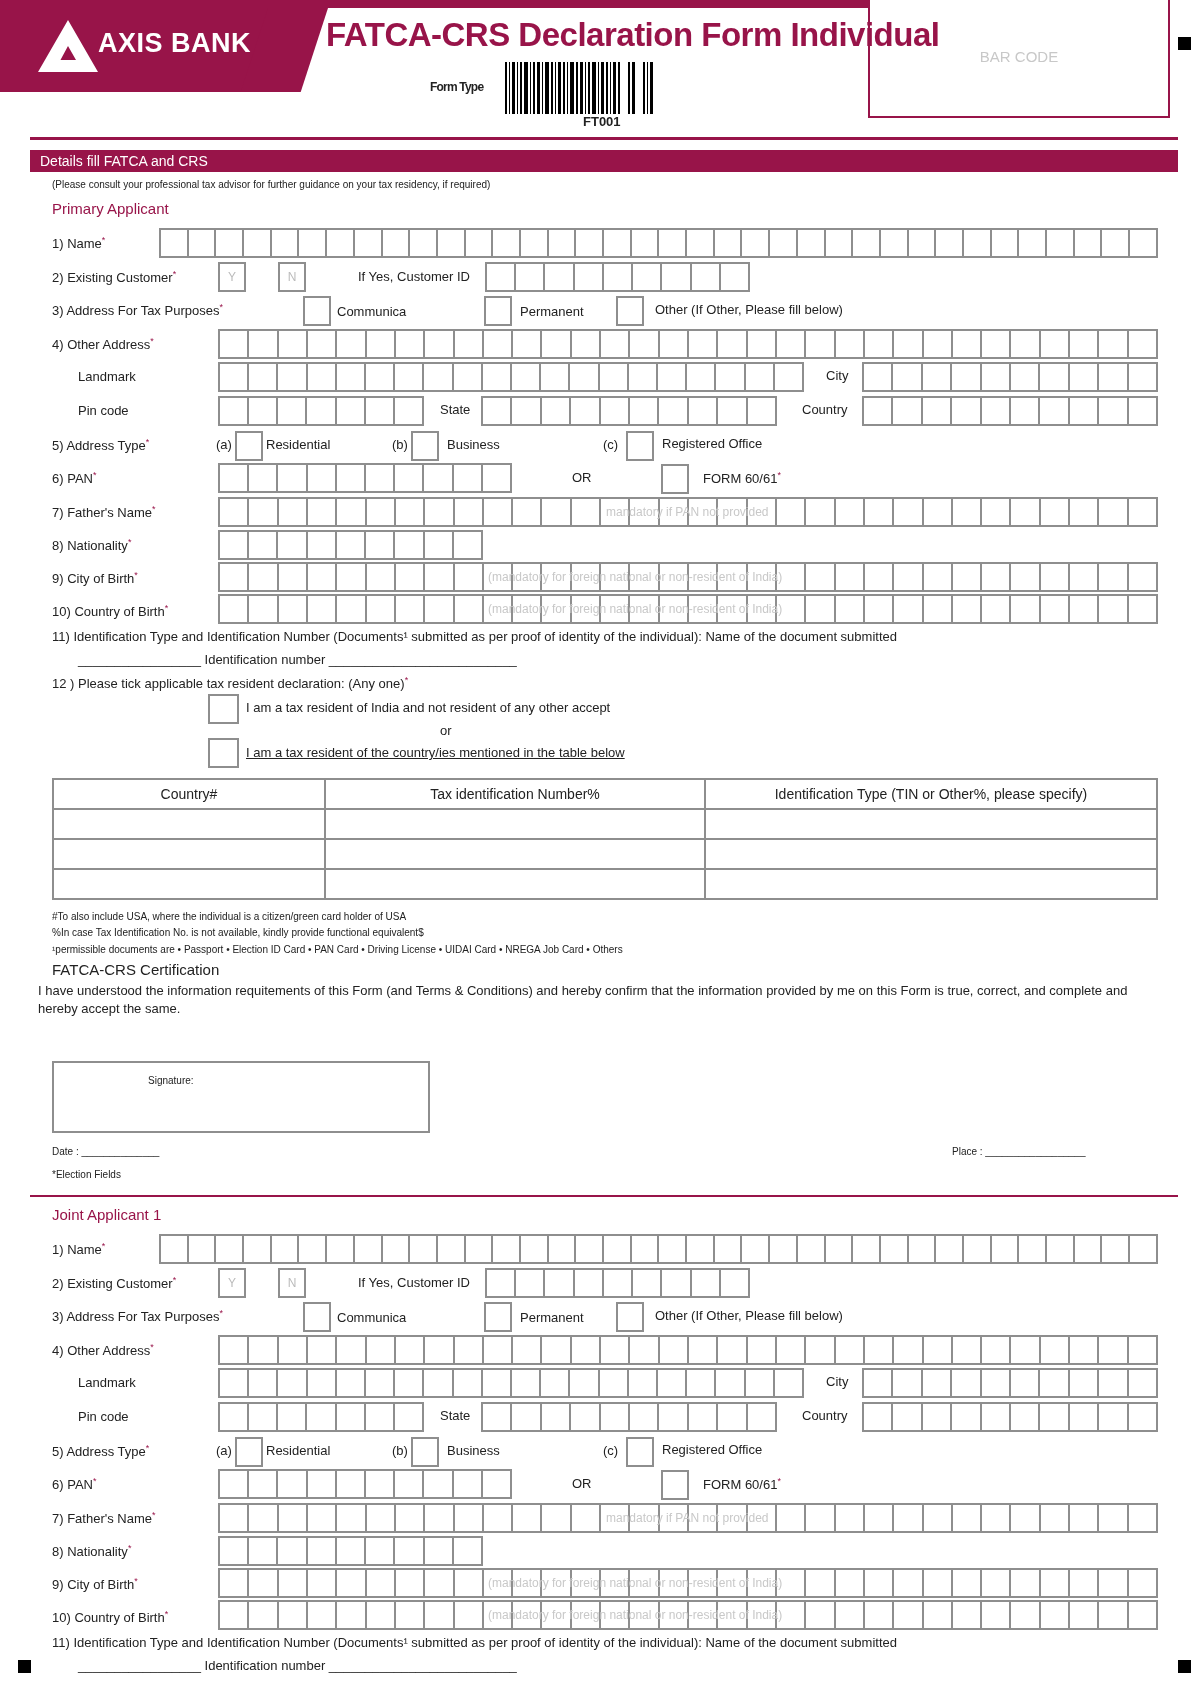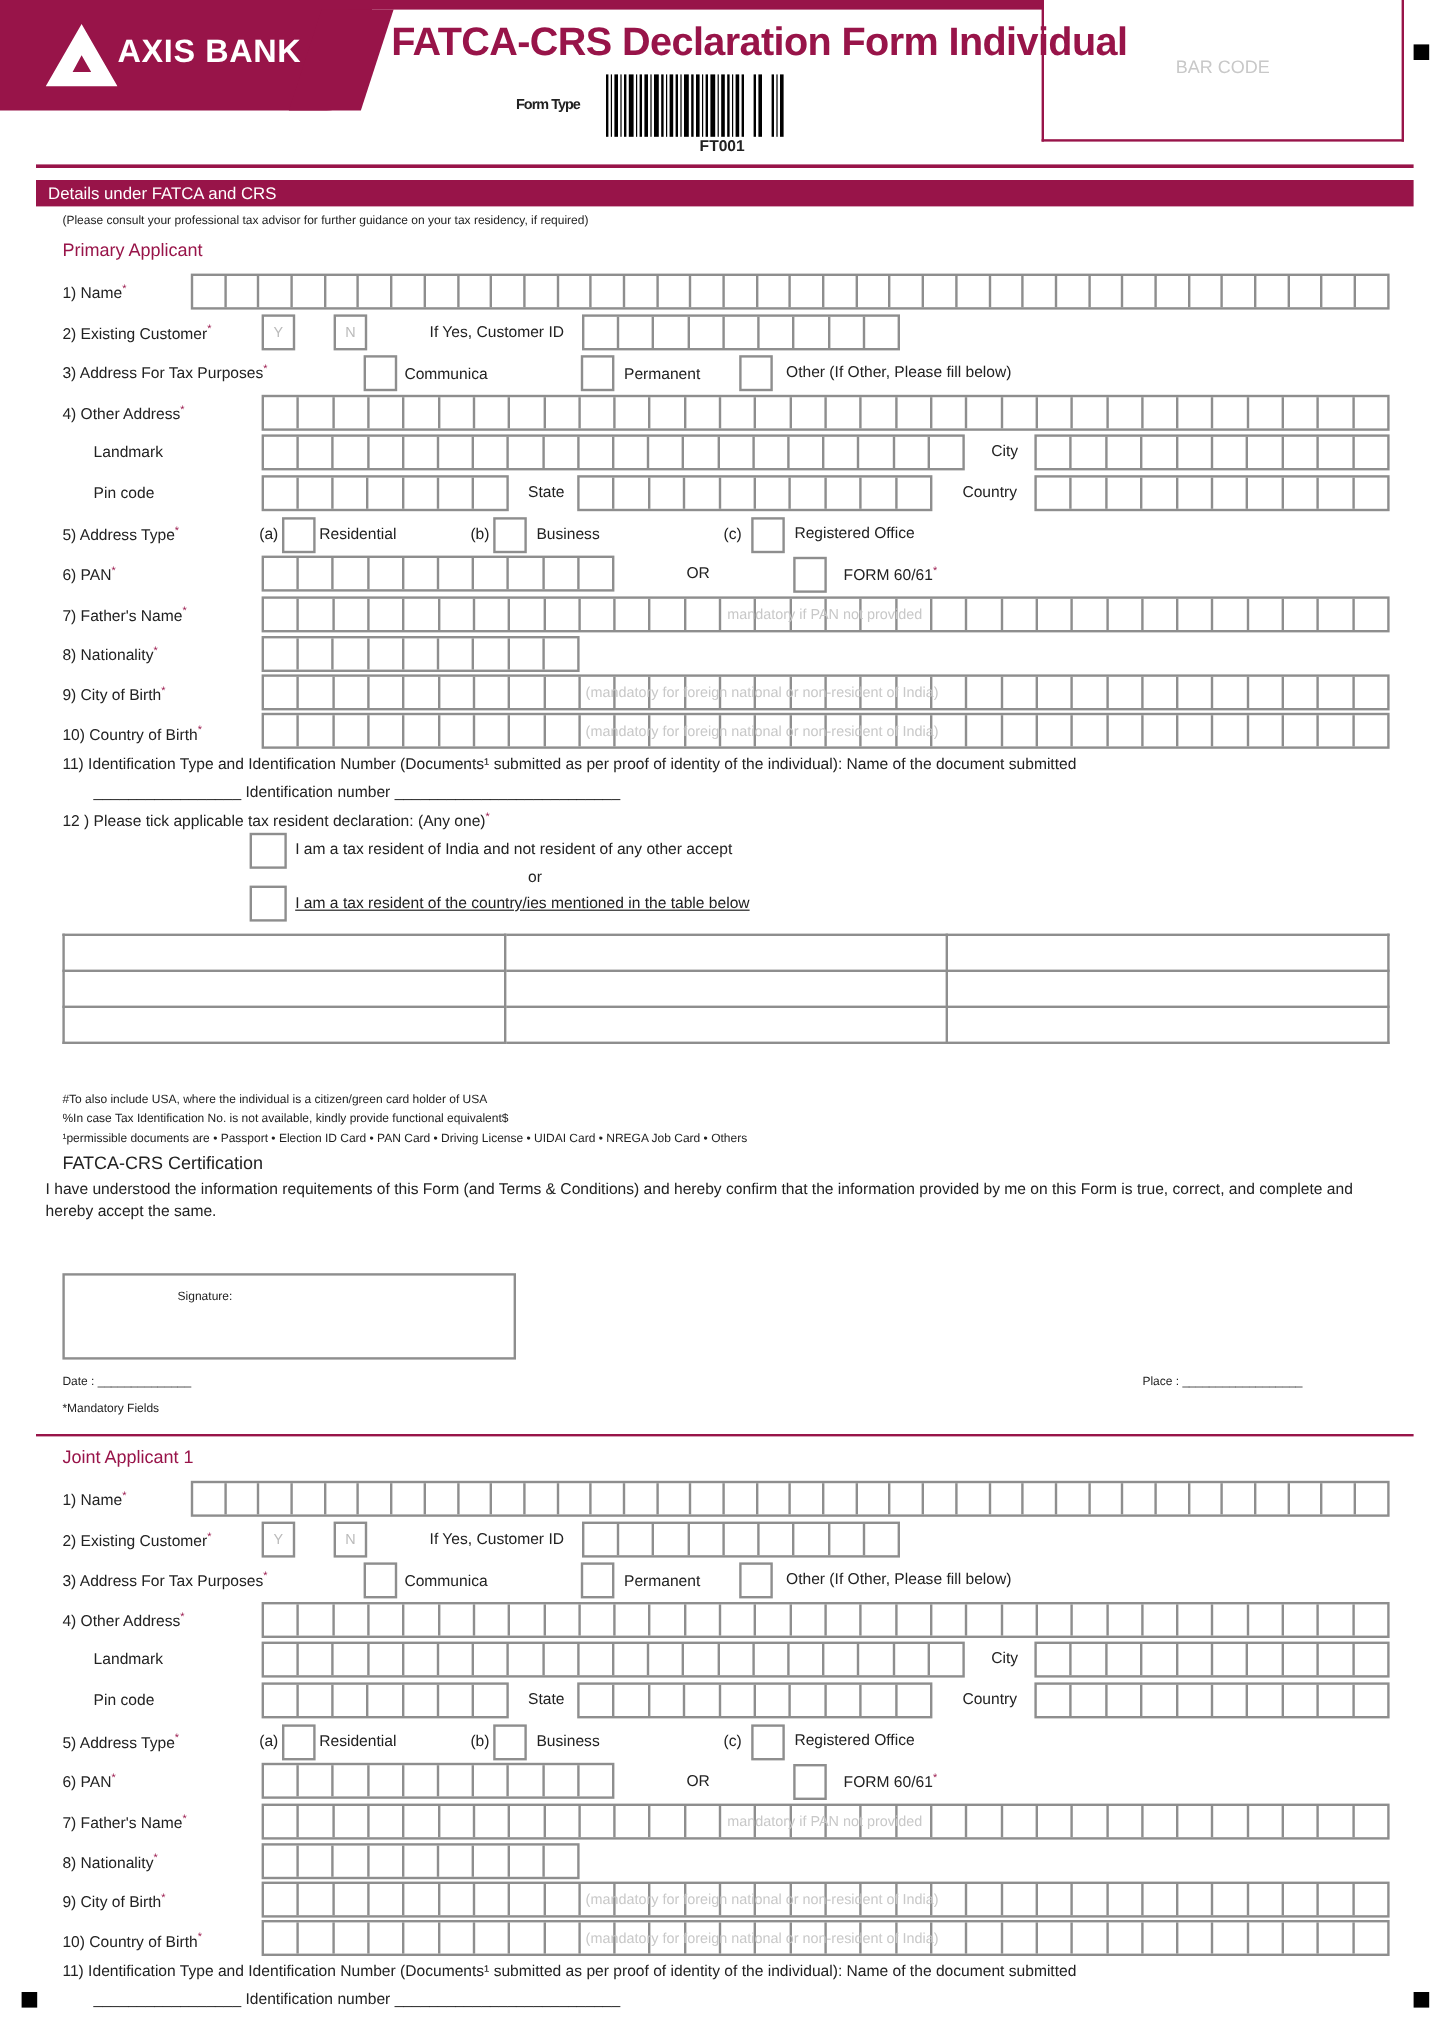--- a/index.html
+++ b/index.html
@@ -82,21 +82,21 @@
     <span style="width:3px"></span>
 </div>
 <div class="abs ft-code">FT001</div>
 <div class="abs barbox"></div>
 <div class="abs barbox-label">BAR CODE</div>
 <div class="abs reg-mark" style="left:1178px;top:37px"></div>
 <div class="abs reg-mark" style="left:18px;top:1660px"></div>
 <div class="abs reg-mark" style="left:1178px;top:1660px"></div>
 
 <div class="abs hline" style="left:30px;top:137px;width:1148px;"></div>
-<div class="abs section-bar">Details under FATCA and CRS</div>
+<div class="abs section-bar">Details fill FATCA and CRS</div>
 <div class="abs txt" style="left:52px;top:179px;">(Please consult your professional tax advisor for further guidance on your tax residency, if required)</div>
 
 <div id="app0">
     <div class="abs applicant" style="left:52px;top:200px">Primary Applicant</div>
     <div class="abs label" style="left:52px;top:235px"><span>1) Name</span><span class="star">*</span></div>
     <div class="abs boxes" style="left:159px;top:228px;width:999px;height:30px">
       <div class="cell"></div>
       <div class="cell"></div>
       <div class="cell"></div>
       <div class="cell"></div>
@@ -733,20 +733,25 @@
 
 <div class="abs label" style="left:52px;top:675px;"><span>12 ) Please tick applicable tax resident declaration: (Any one)</span><span class="star">*</span></div>
 <div class="abs chk" style="left:208px;top:694px;width:31px;height:30px;"></div>
 <div class="abs label" style="left:246px;top:700px;">I am a tax resident of India and not resident of any other accept</div>
 <div class="abs label" style="left:440px;top:723px;">or</div>
 <div class="abs chk" style="left:208px;top:738px;width:31px;height:30px;"></div>
 <div class="abs label" style="left:246px;top:745px;text-decoration:underline;">I am a tax resident of the country/ies mentioned in the table below</div>
 
 <table class="tax">
   <tbody>
+      <tr>
+    <th style="width:268px">Country#</th>
+    <th style="width:376px">Tax identification Number%</th>
+    <th>Identification Type (TIN or Other%, please specify)</th>
+  </tr>
   <tr>
         <td></td>
         <td></td>
         <td></td>
       </tr>
   <tr>
         <td></td>
         <td></td>
         <td></td>
       </tr>
@@ -760,14 +765,14 @@
 
 <div class="abs txt" style="left:52px;top:911px;">#To also include USA, where the individual is a citizen/green card holder of USA</div>
 <div class="abs txt" style="left:52px;top:927px;">%In case Tax Identification No. is not available, kindly provide functional equivalent$</div>
 <div class="abs txt" style="left:52px;top:944px;">¹permissible documents are • Passport • Election ID Card • PAN Card • Driving License • UIDAI Card • NREGA Job Card • Others</div>
 <div class="abs" style="left:52px;top:961px;font-size:15px;">FATCA-CRS Certification</div>
 <div class="abs" style="left:38px;top:982px;width:1110px;font-size:13px;line-height:18px;">I have understood the information requitements of this Form (and Terms &amp; Conditions) and hereby confirm that the information provided by me on this Form is true, correct, and complete and hereby accept the same.</div>
 <div class="abs txt" style="left:148px;top:1043px;margin-top:32px;">Signature:</div>
 <div class="abs sigbox" style="left:52px;top:1061px;width:378px;height:72px;"></div>
 <div class="abs txt" style="left:52px;top:1146px;">Date : ______________</div>
 <div class="abs txt" style="left:952px;top:1146px;">Place : __________________</div>
-<div class="abs txt" style="left:52px;top:1169px;">*Mandatory Fields</div>
+<div class="abs txt" style="left:52px;top:1169px;">*Election Fields</div>
 <div class="abs hline" style="left:30px;top:1195px;width:1148px;height:2px;"></div>
 
 </body></html>

